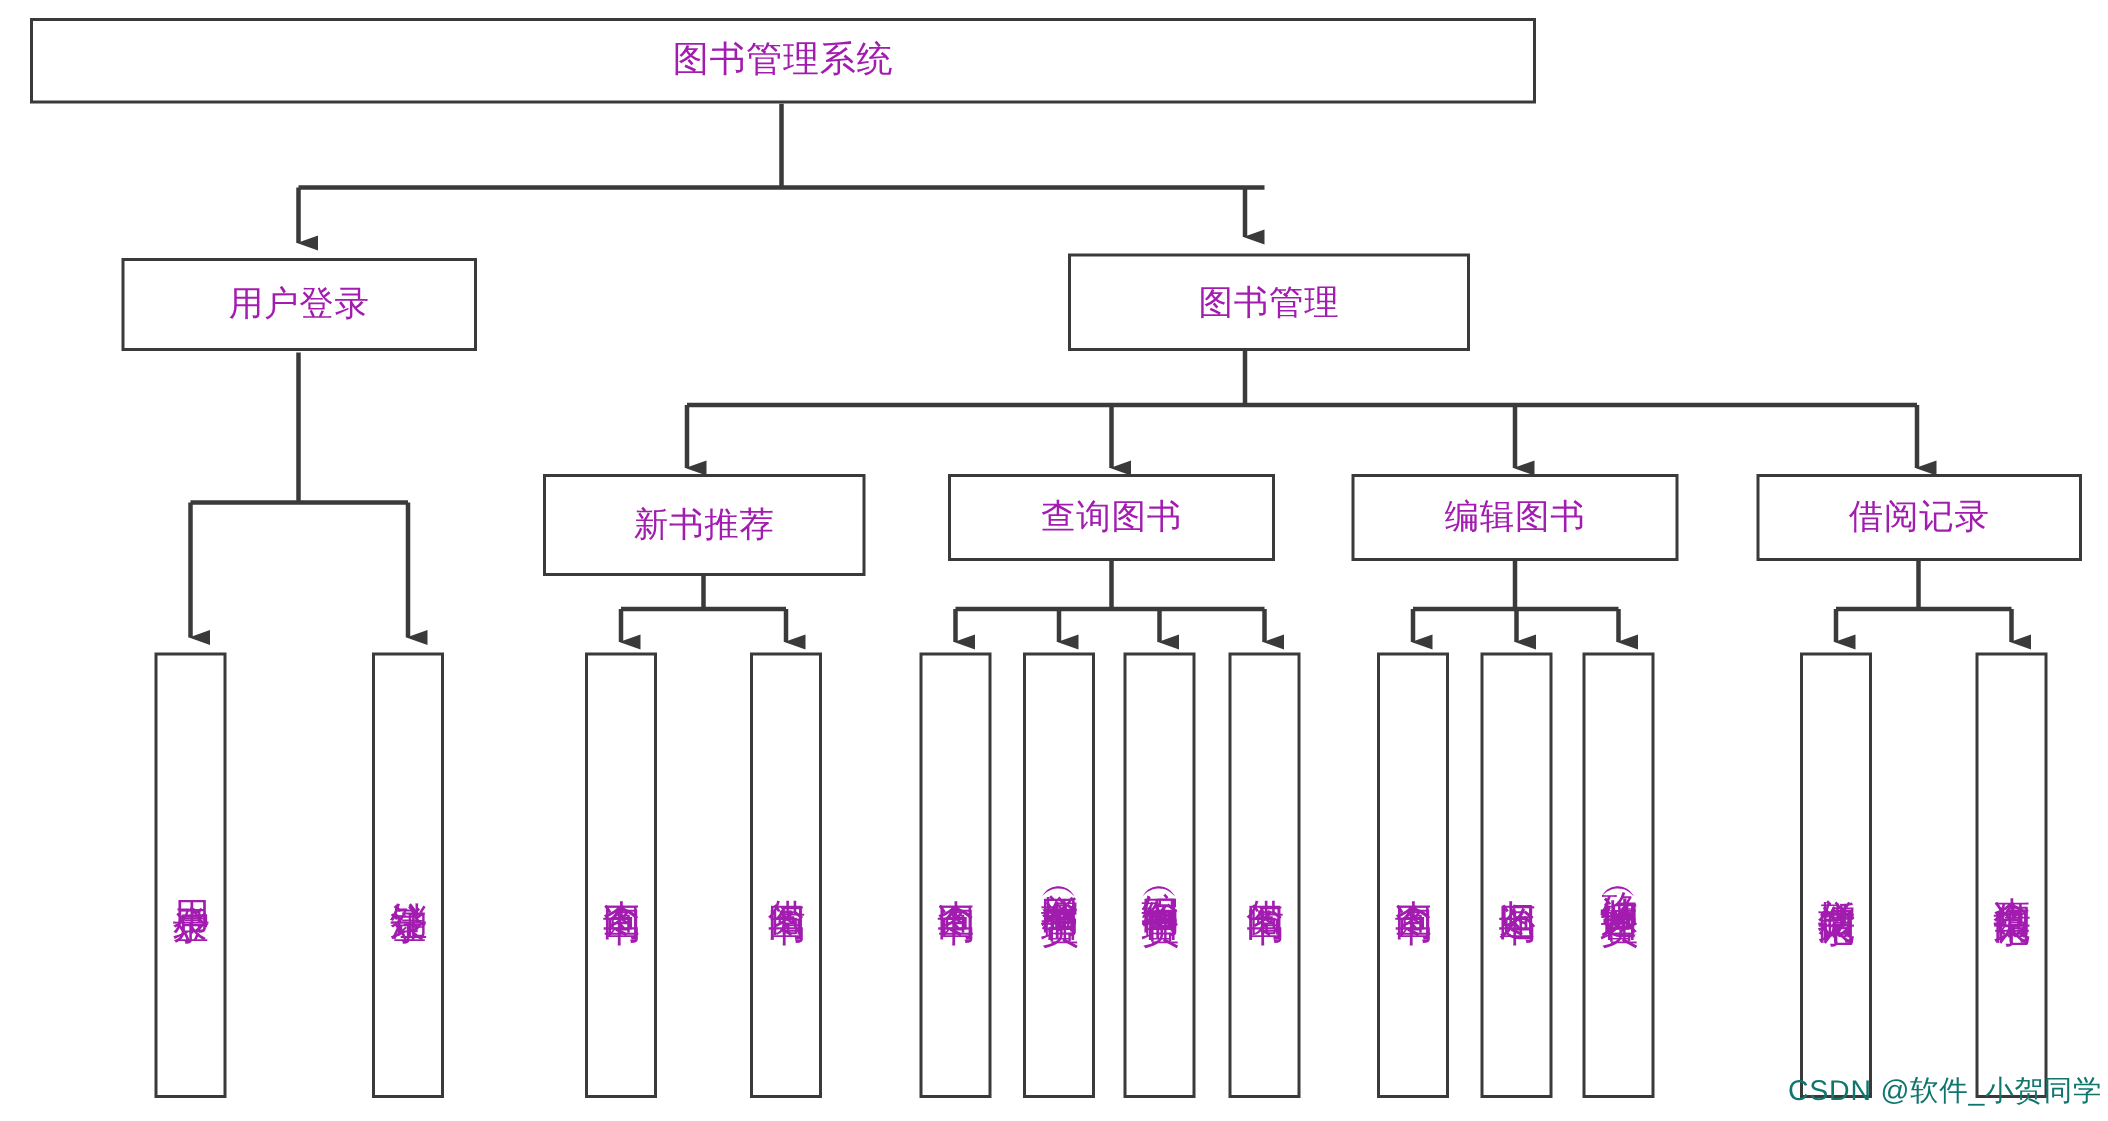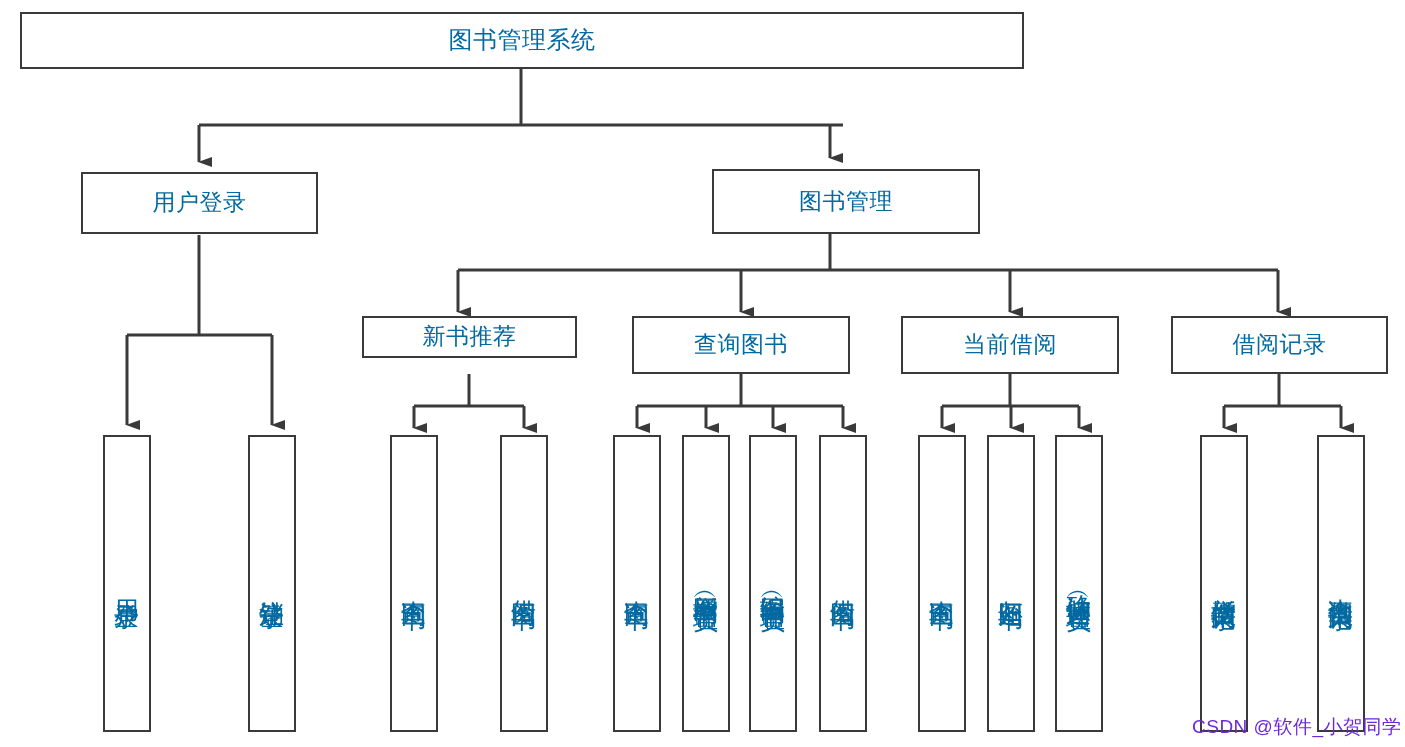--- a/index.html
+++ b/index.html
@@ -33,21 +33,21 @@
     display: flex;
     align-items: center;
     justify-content: center;
     color: #2b2b2b;
   }
   .node-label {
     display: block;
     text-align: left;
     line-height: 1.08;
     letter-spacing: 0.5px;
-    color: #0369a1;
+    color: #a21caf;
   }
   
   .node.horiz .node-label {
     font-size: 23px;
     line-height: 1.2;
     white-space: nowrap;
   }
   .node.root .node-label { font-size: 24px; }
   
   .node.vert {
@@ -59,21 +59,21 @@
     writing-mode: vertical-rl;
     text-orientation: upright;
     font-size: 25px;
     line-height: 1.12;
     letter-spacing: 2px;
     white-space: normal;
     max-height: 100%;
   }
   .watermark {
     position: absolute;
-    color: #6d28d9;
+    color: #0f766e;
     font-size: 19px;
     white-space: nowrap;
     letter-spacing: 0.5px;
     pointer-events: none;
   }
 </style>
 </head>
 <body>
 
 <div id="canvas">
@@ -133,28 +133,28 @@
     <span class="node-label">图书管理系统</span>
   </div>
 
   <div class="node horiz" style="left:81px; top:172px; width:237px; height:62px;">
     <span class="node-label">用户登录</span>
   </div>
   <div class="node horiz" style="left:712px; top:169px; width:268px; height:65px;">
     <span class="node-label">图书管理</span>
   </div>
 
-  <div class="node horiz" style="left:362px; top:316px; width:215px; height:42px;">
+  <div class="node horiz" style="left:362px; top:316px; width:215px; height:68px;">
     <span class="node-label">新书推荐</span>
   </div>
   <div class="node horiz" style="left:632px; top:316px; width:218px; height:58px;">
     <span class="node-label">查询图书</span>
   </div>
   <div class="node horiz" style="left:901px; top:316px; width:218px; height:58px;">
-    <span class="node-label">当前借阅</span>
+    <span class="node-label">编辑图书</span>
   </div>
   <div class="node horiz" style="left:1171px; top:316px; width:217px; height:58px;">
     <span class="node-label">借阅记录</span>
   </div>
 
   <div class="node vert" style="left:103px; top:435px; width:48px; height:297px;">
     <span class="node-label">用户登录</span>
   </div>
   <div class="node vert" style="left:248px; top:435px; width:48px; height:297px;">
     <span class="node-label">注销登录</span>

